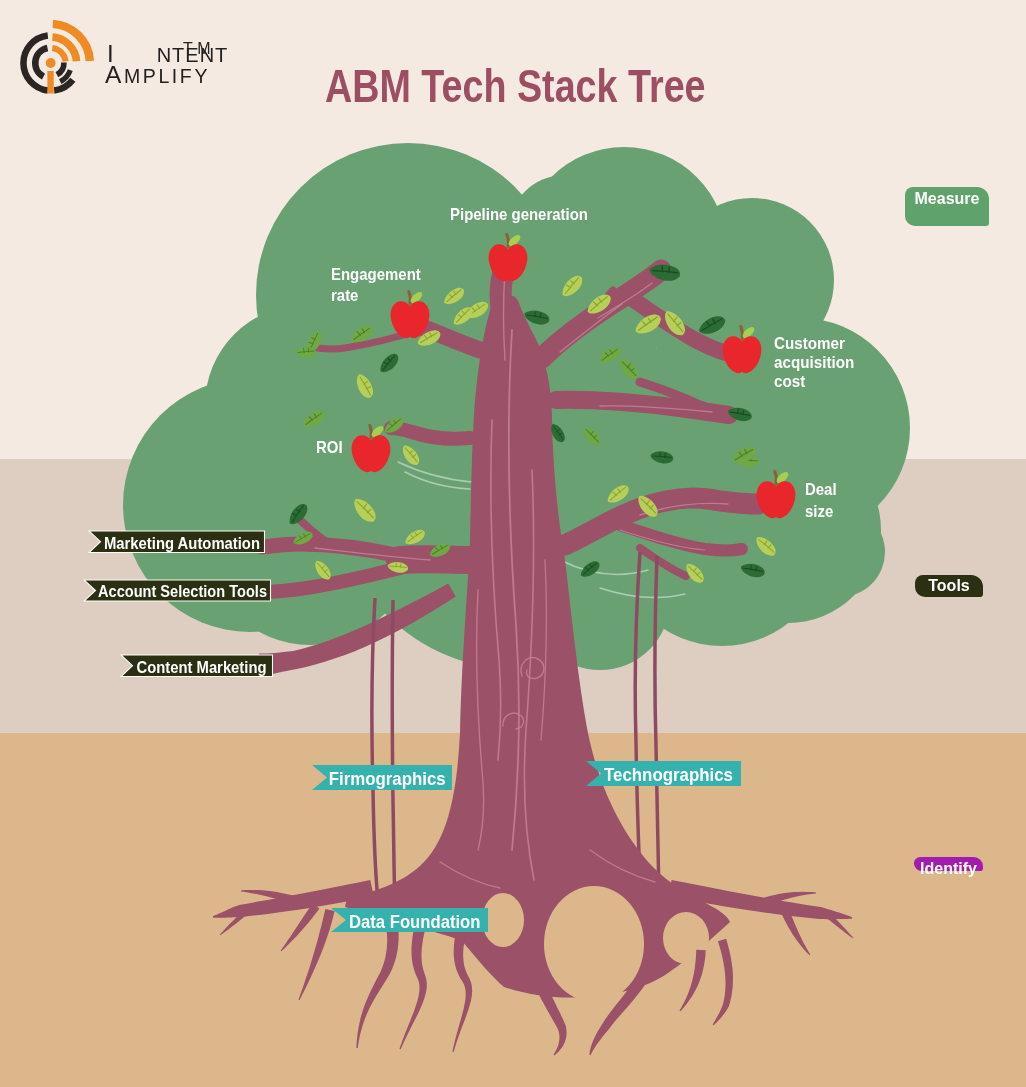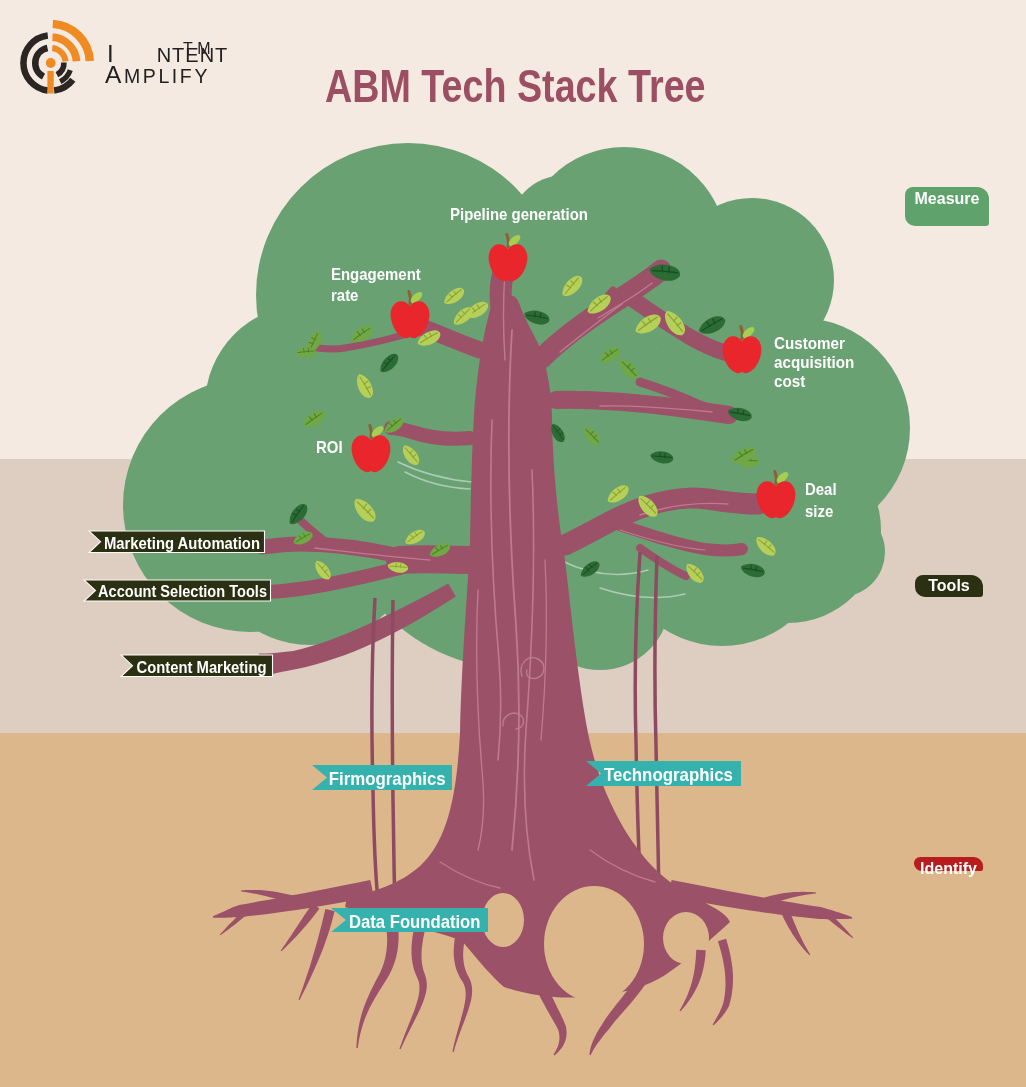--- a/index.html
+++ b/index.html
@@ -378,13 +378,13 @@
 </div>
 <div class="tagL" style="left:331px;top:908px;">
 <svg width="157" height="24">
       <polygon points="0,0 157,0 157,24 0,24 15,12" fill="#35b2ae"></polygon>
       <text x="18" y="19.5" font-family="Liberation Sans" font-size="19" font-weight="bold" fill="#fff" textLength="131.5" lengthAdjust="spacingAndGlyphs">Data Foundation</text>
     </svg>
 </div>
 
 <div class="rtag" style="left:905px;top:187px;width:84px;height:39px;line-height:23px;background:#5fa26b;border-radius:8px 12px 3px 10px;">Measure</div>
 <div class="rtag" style="left:915px;top:575px;width:68px;height:22px;line-height:22px;background:#2b3012;border-radius:8px 12px 3px 10px;">Tools</div>
-<div class="rtag" style="left:914px;top:857px;width:69px;height:14px;line-height:23px;background:#b91c1c;border-radius:8px 12px 3px 10px;">Identify</div>
+<div class="rtag" style="left:914px;top:857px;width:69px;height:14px;line-height:23px;background:#a21caf;border-radius:8px 12px 3px 10px;">Identify</div>
 
 </body></html>

